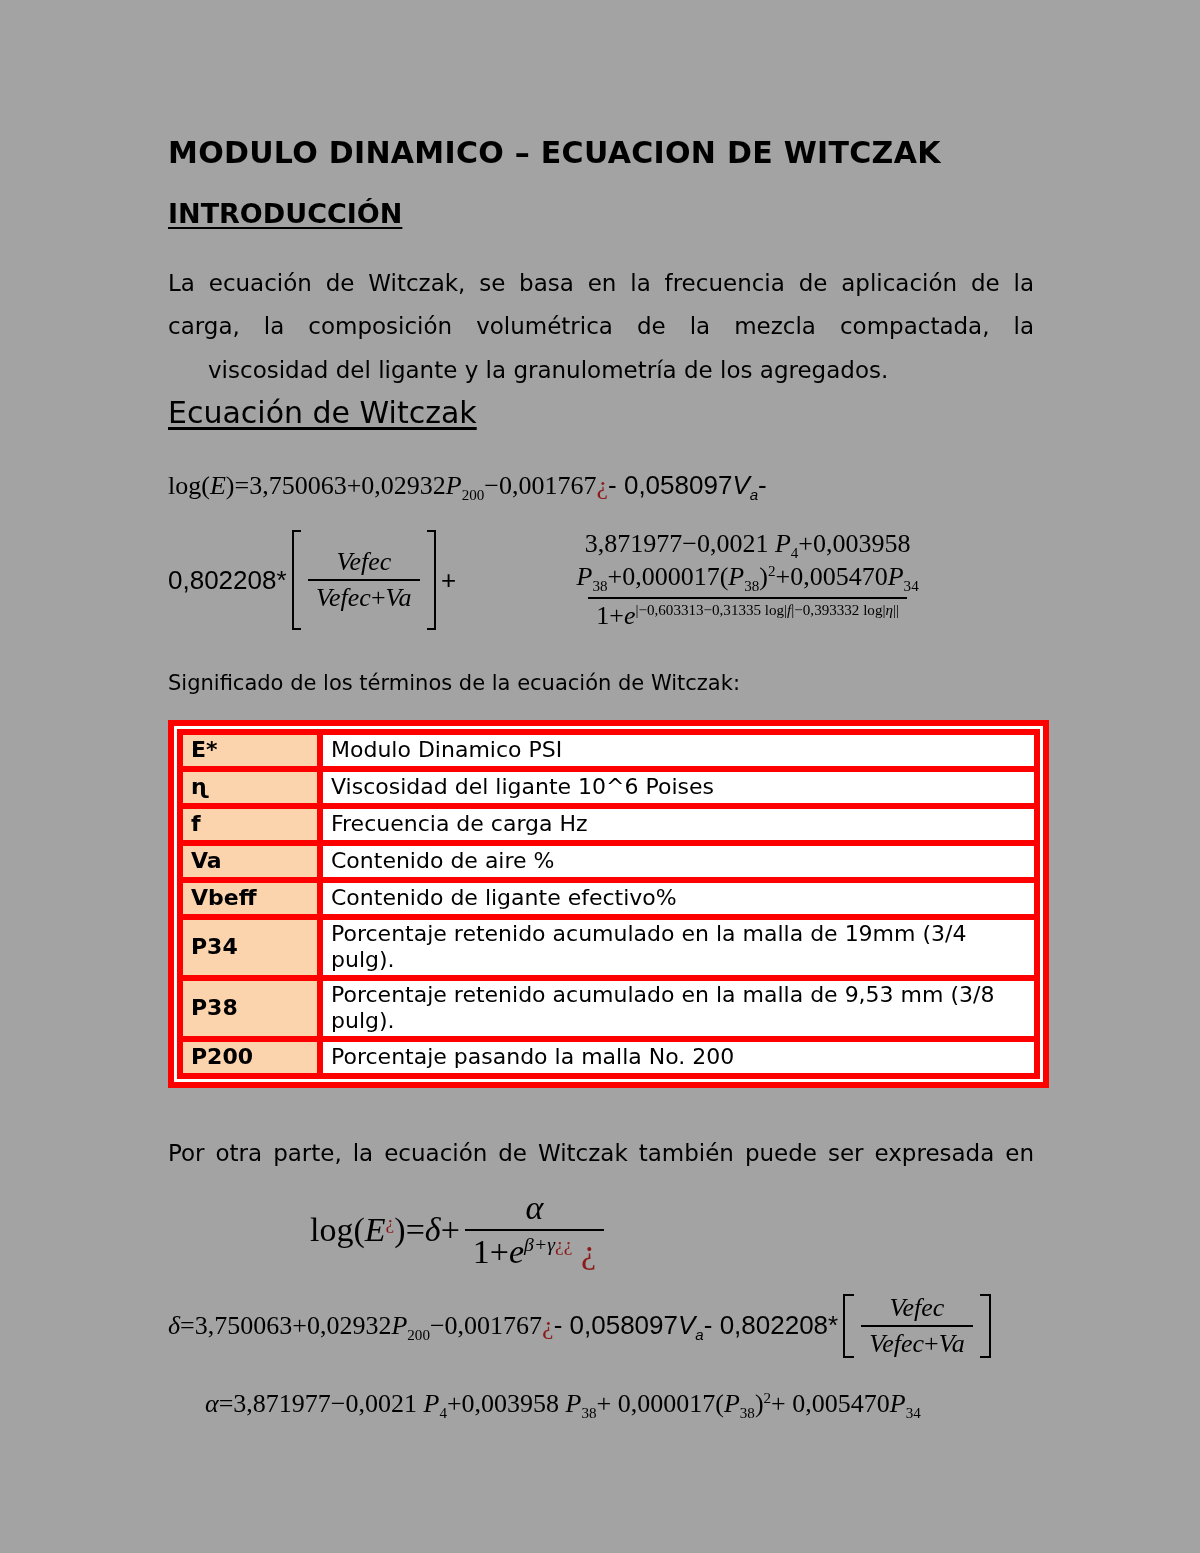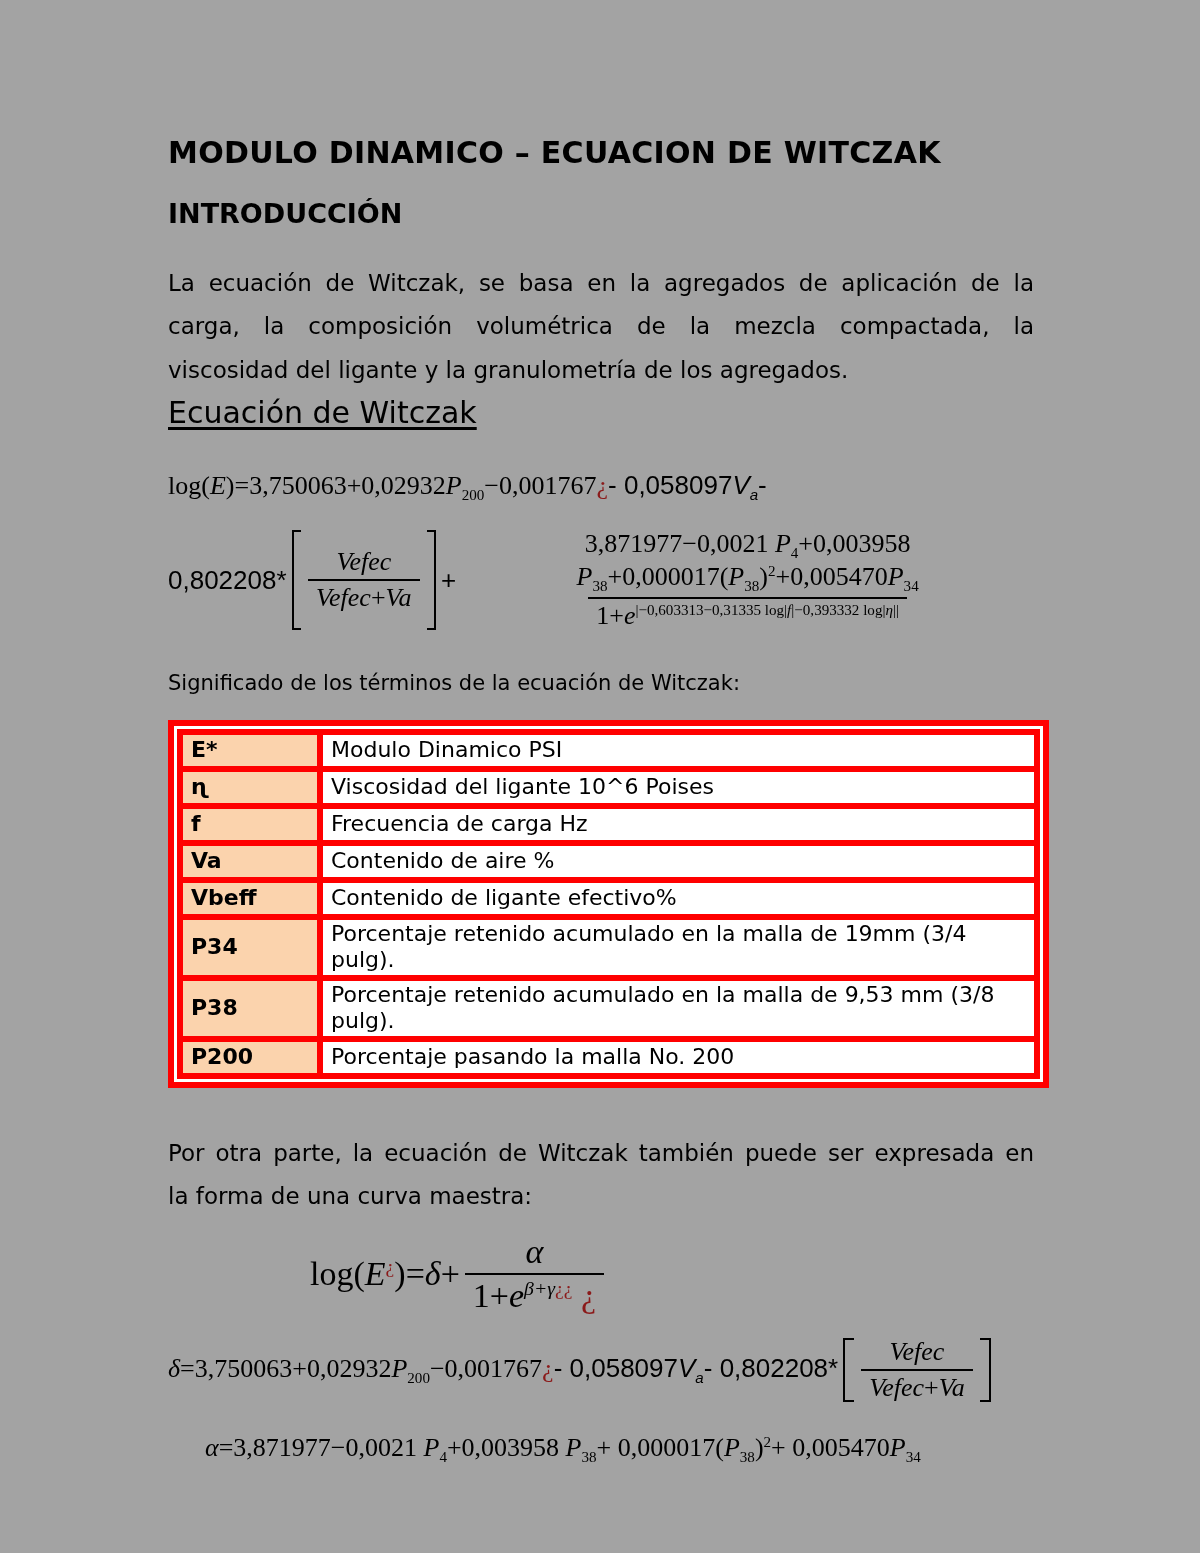--- a/index.html
+++ b/index.html
@@ -8,27 +8,27 @@
     overflow:hidden;box-sizing:border-box;position:relative;
     font-family:"DejaVu Sans","Liberation Sans",sans-serif;color:#000;
   }
   .content{box-sizing:border-box;padding:136px 166px 0 168px;width:100%;}
 
   .doc-title{
     font-size:30px;font-weight:bold;line-height:1.15;letter-spacing:.3px;margin:0;
   }
   .h-intro{
     font-size:27px;font-weight:bold;line-height:1.15;margin:27px 0 0 0;
-    text-underline-offset:4px;text-decoration-thickness:2px;
+    text-decoration:underline;text-underline-offset:4px;text-decoration-thickness:2px;
   }
   .para{
     font-size:23px;line-height:1.9;margin:33px 0 0 0;
   }
   .jline{text-align:justify;text-align-last:justify;}
-  .jlast{text-align-last:left;}
+  .jlast{text-align-last:left;margin-left:40px;}
   .h-ecuacion{
     font-size:30px;font-weight:normal;line-height:1.2;margin:2px 0 0 0;
     text-decoration:underline;text-underline-offset:4px;
   }
   .h-significado{font-size:21px;margin:40px 0 0 0;line-height:1.2;}
   .para2{margin-top:44px;}
 
   
   .math{font-family:"Liberation Serif","DejaVu Serif",serif;font-size:26px;color:#000;}
   .eq1{margin:39px 0 0 0;}
@@ -65,21 +65,21 @@
 <body>
 
 <div class="page">
   <div class="content">
 
     <h1 class="doc-title">MODULO DINAMICO – ECUACION DE WITCZAK</h1>
 
     <h2 class="h-intro">INTRODUCCIÓN</h2>
 
     <div class="para">
-      <div class="jline">La  ecuación de Witczak, se basa en la agregados de aplicación de la</div>
+      <div class="jline">La  ecuación de Witczak, se basa en la frecuencia de aplicación de la</div>
       <div class="jline">carga, la composición volumétrica de la mezcla compactada, la</div>
       <div class="jline jlast">viscosidad del ligante y la granulometría de los agregados.</div>
     </div>
 
     <h3 class="h-ecuacion">Ecuación de Witczak</h3>
 
     <div class="math eq1">
       <span class="eqrow">
         <span><span class="tk-rm">log</span><span class="tk-rm">(</span><span class="tk-it">E</span><span class="tk-rm">)</span><span class="tk-rm">=3,750063+</span><span class="tk-rm">0,02932</span><span class="tk-it">P</span><span class="tk-sub">200</span><span class="tk-rm">−0,001767</span><span class="tk-red">¿</span><span class="tk-sf">-</span><span class="tk-sf"> 0,058097</span><span class="tk-it tk-sf">V</span><span class="tk-sub tk-it tk-sf">a</span><span class="tk-sf">-</span></span>
       </span>
@@ -138,21 +138,20 @@
           <tr>
             <td class="term">P200</td>
             <td>Porcentaje pasando la malla No. 200</td>
           </tr>
         </tbody>
       </table>
     </div>
 
     <div class="para para2">
       <div class="jline">Por otra parte, la ecuación de Witczak también puede ser expresada en</div>
-      <div class="jline jlast">la forma de una curva maestra:</div>
     </div>
 
     <div class="math eq3">
       <span class="eqrow">
         <span><span class="tk-rm">log</span><span class="tk-rm">(</span><span class="tk-it">E</span><span class="tk-sup tk-red">¿</span><span class="tk-rm">)</span><span class="tk-rm">=</span><span class="tk-it">δ</span><span class="tk-rm">+</span></span>
         <span class="frac">
           <span class="num"><span class="tk-it">α</span></span>
           <span class="den"><span class="tk-rm">1+</span><span class="tk-it">e</span><span class="tk-sup tk-it">β+γ</span><span class="tk-sup tk-red">¿¿</span><span class="tk-red"> ¿</span></span>
         </span>
       </span>

